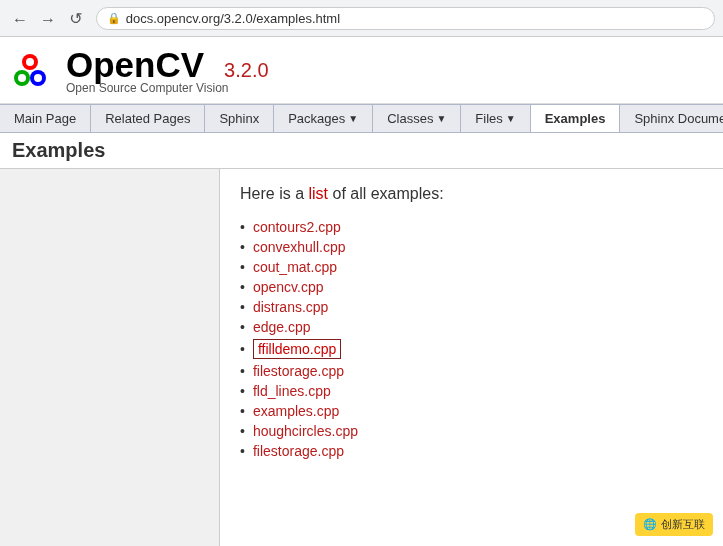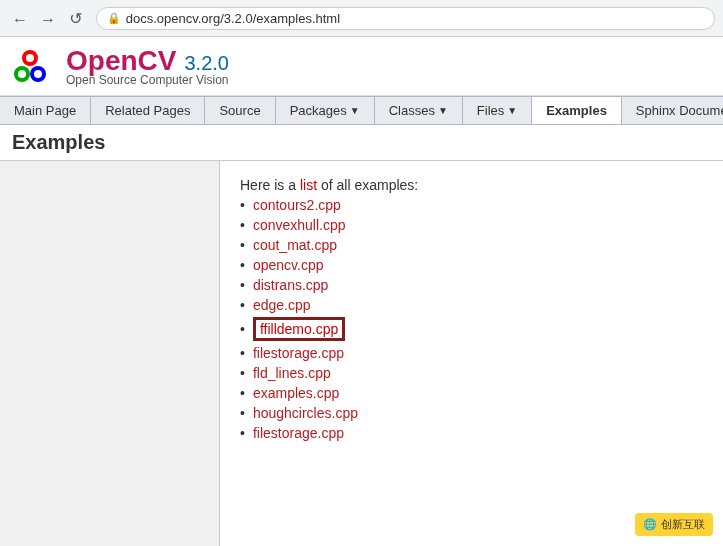--- a/index.html
+++ b/index.html
@@ -65,28 +65,28 @@
       align-items: center;
       margin-right: 10px;
     }
     .logo-circles {
       width: 36px;
       height: 36px;
       position: relative;
       margin-right: 8px;
     }
     .opencv-title {
-      font-size: 28px;
+      font-size: 35px;
       font-weight: bold;
-      color: #be185d;
-      margin-right: 8px;
+      color: #000000;
+      margin-right: 20px;
     }
     .opencv-version {
       font-size: 20px;
-      color: #0369a1;
+      color: #b91c1c;
       font-weight: normal;
     }
     .opencv-subtitle {
       font-size: 12px;
       color: #555;
       margin-top: -4px;
     }
     .opencv-title-group {
       display: flex;
       flex-direction: column;
@@ -149,23 +149,23 @@
       border-bottom: 1px solid #ccc;
       background: #fff;
     }
     .page-title {
       font-size: 20px;
       font-weight: bold;
       color: #333;
     }
 
     .intro-text {
-      font-size: 14px;
-      color: #333;
-      margin-bottom: 2px;
+      font-size: 16px;
+      color: #333;
+      margin-bottom: 14px;
     }
     .intro-text span.highlight {
       color: #c00;
     }
 
     .file-list {
       list-style: none;
       padding: 0;
       margin: 0;
     }
@@ -179,21 +179,21 @@
       margin-right: 8px;
       color: #333;
     }
     .file-list li a {
       color: #b91c1c;
       text-decoration: none;
       font-size: 14px;
     }
     .file-list li a.highlighted {
       color: #c00;
-      border: 3px solid #7f1d1d;
+      border: 1px solid #7f1d1d;
       padding: 1px 4px;
     }
 
     
     .watermark {
       position: fixed;
       bottom: 10px;
       right: 10px;
       background: rgba(255,200,0,0.8);
       border-radius: 4px;
@@ -242,21 +242,21 @@
       <span class="opencv-title">OpenCV</span>
       <span class="opencv-version">3.2.0</span>
     </div>
     <span class="opencv-subtitle">Open Source Computer Vision</span>
   </div>
 </div>
 
 <div class="nav-bar">
   <a class="nav-item">Main Page</a>
   <a class="nav-item">Related Pages</a>
-  <a class="nav-item">Source</a>
+  <a class="nav-item">Sphinx</a>
   <a class="nav-item">
     <span>Packages</span>
     <span class="dropdown-arrow">▼</span>
   </a>
   <a class="nav-item">
     <span>Classes</span>
     <span class="dropdown-arrow">▼</span>
   </a>
   <a class="nav-item">
     <span>Files</span>

